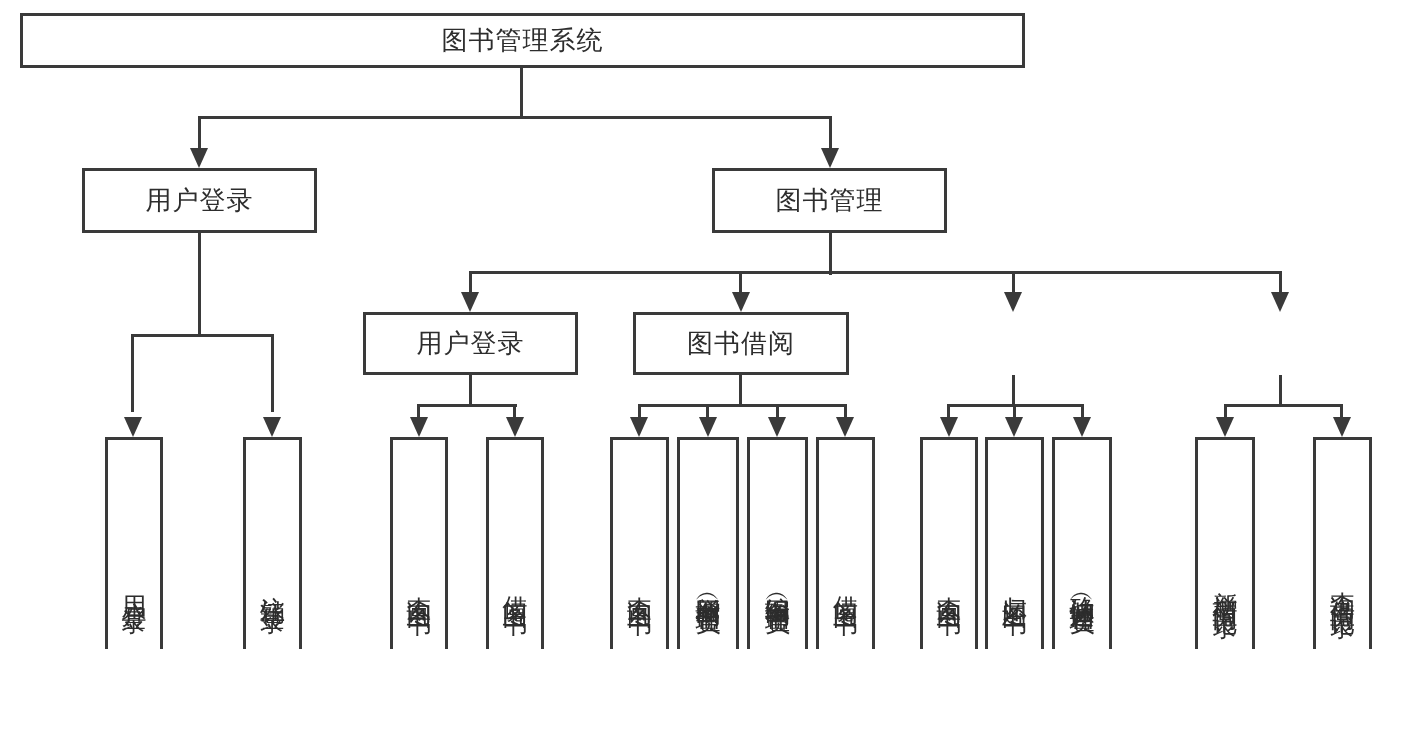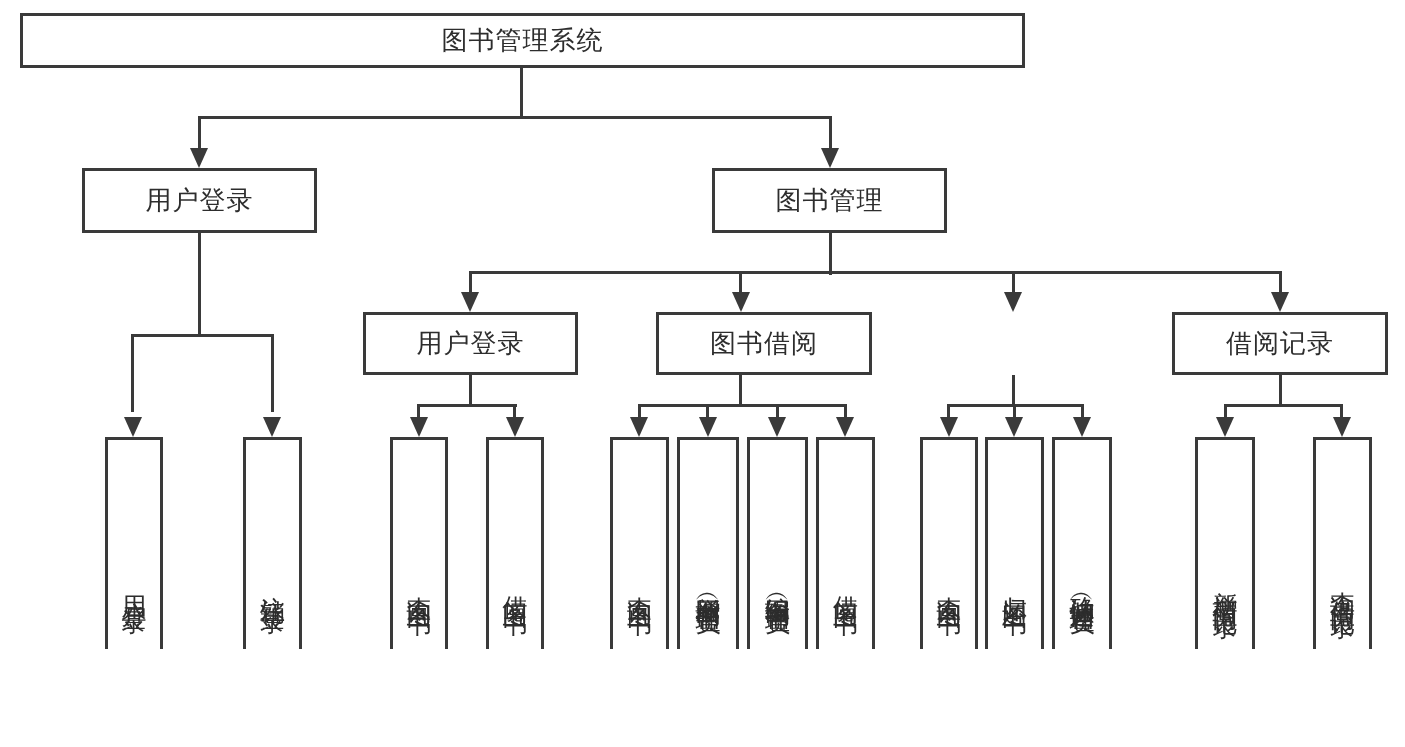--- a/index.html
+++ b/index.html
@@ -64,25 +64,22 @@
   <div class="line" style="left:739px;top:271px;width:3px;height:27px;"></div>
   <div class="arrowhead" style="left:732px;top:292px;"></div>
   <div class="line" style="left:1012px;top:271px;width:3px;height:27px;"></div>
   <div class="arrowhead" style="left:1004px;top:292px;"></div>
   <div class="line" style="left:1279px;top:271px;width:3px;height:27px;"></div>
   <div class="arrowhead" style="left:1271px;top:292px;"></div>
 
   <div class="node" style="left:363px;top:312px;width:215px;height:63px;">
     <span class="h-label">用户登录</span>
   </div>
-  <div class="node" style="left:656px;top:312px;width:216px;height:63px;">
+  <div class="node" style="left:633px;top:312px;width:216px;height:63px;">
     <span class="h-label">图书借阅</span>
-  </div>
-  <div class="node" style="left:1172px;top:312px;width:216px;height:63px;">
-    <span class="h-label">借阅记录</span>
   </div>
 
   <div class="line" style="left:469px;top:375px;width:3px;height:31px;"></div>
   <div class="line" style="left:417px;top:404px;width:100px;height:3px;"></div>
   <div class="line" style="left:417px;top:404px;width:3px;height:18px;"></div>
   <div class="arrowhead" style="left:410px;top:417px;"></div>
   <div class="line" style="left:513px;top:404px;width:3px;height:18px;"></div>
   <div class="arrowhead" style="left:506px;top:417px;"></div>
 
   <div class="line" style="left:739px;top:375px;width:3px;height:31px;"></div>

